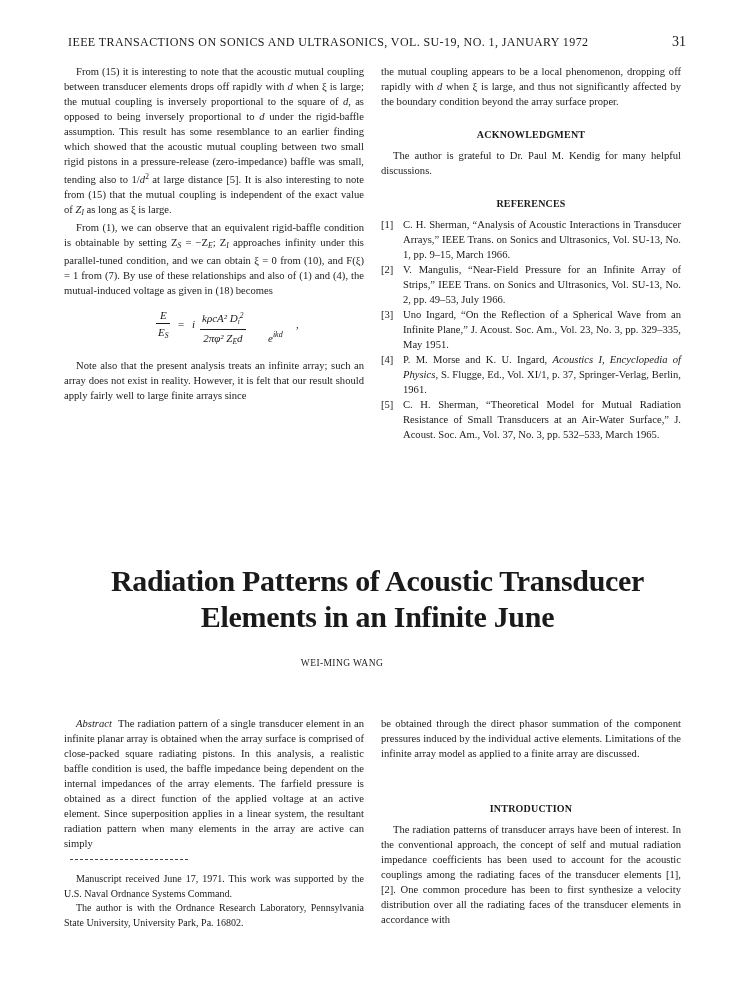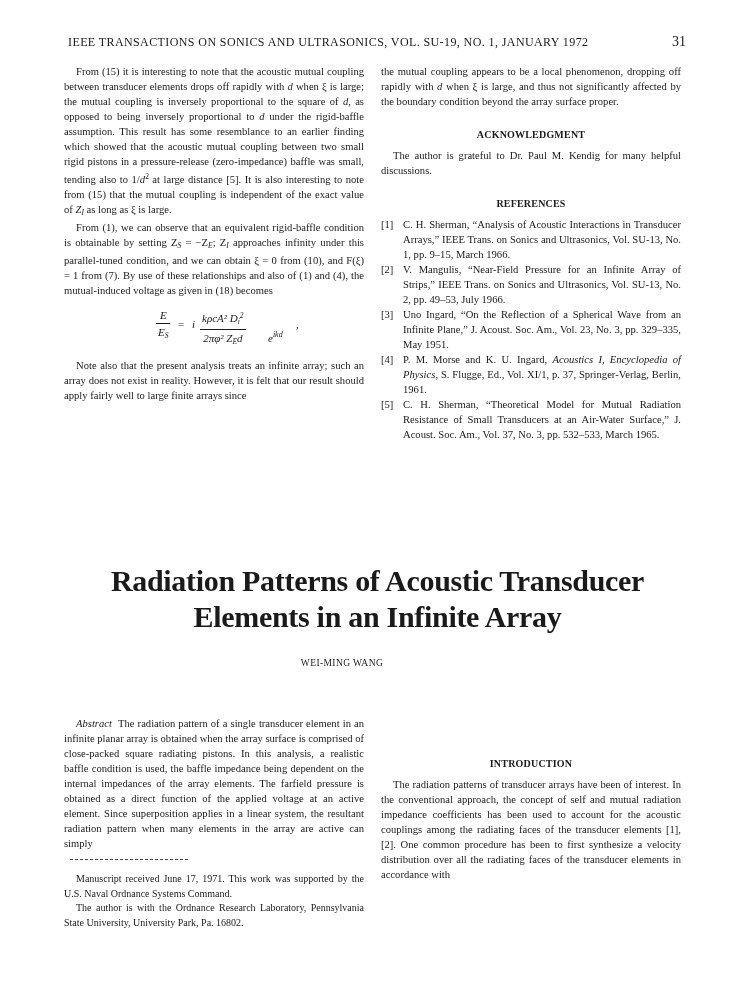--- a/index.html
+++ b/index.html
@@ -75,29 +75,30 @@
     <li><span class="ref-num">[1]</span><span>C. H. Sherman, “Analysis of Acoustic Interactions in Transducer Arrays,” IEEE Trans. on Sonics and Ultrasonics, Vol. SU-13, No. 1, pp. 9–15, March 1966.</span><em></em><span></span></li>
     <li><span class="ref-num">[2]</span><span>V. Mangulis, “Near-Field Pressure for an Infinite Array of Strips,” IEEE Trans. on Sonics and Ultrasonics, Vol. SU-13, No. 2, pp. 49–53, July 1966.</span><em></em><span></span></li>
     <li><span class="ref-num">[3]</span><span>Uno Ingard, “On the Reflection of a Spherical Wave from an Infinite Plane,” J. Acoust. Soc. Am., Vol. 23, No. 3, pp. 329–335, May 1951.</span><em></em><span></span></li>
     <li><span class="ref-num">[4]</span><span>P. M. Morse and K. U. Ingard, </span><em>Acoustics I, Encyclopedia of Physics</em><span>, S. Flugge, Ed., Vol. XI/1, p. 37, Springer-Verlag, Berlin, 1961.</span></li>
     <li><span class="ref-num">[5]</span><span>C. H. Sherman, “Theoretical Model for Mutual Radiation Resistance of Small Transducers at an Air-Water Surface,” J. Acoust. Soc. Am., Vol. 37, No. 3, pp. 532–533, March 1965.</span><em></em><span></span></li>
   </ul>
 </div>
 
 <div class="title">
   <div>Radiation Patterns of Acoustic Transducer</div>
-  <div>Elements in an Infinite Array</div>
+  <div>Elements in an Infinite June</div>
 </div>
 <div class="author">WEI-MING WANG</div>
 
 <div class="col col-left-bottom">
   <p><em>Abstract</em><span>&nbsp;&nbsp;</span><span>The radiation pattern of a single transducer element in an infinite planar array is obtained when the array surface is comprised of close-packed square radiating pistons. In this analysis, a realistic baffle condition is used, the baffle impedance being dependent on the internal impedances of the array elements. The farfield pressure is obtained as a direct function of the applied voltage at an active element. Since superposition applies in a linear system, the resultant radiation pattern when many elements in the array are active can simply</span></p>
   <div class="footnote-rule"></div>
   <div class="footnote">
     <p>Manuscript received June 17, 1971. This work was supported by the U.S. Naval Ordnance Systems Command.</p>
     <p>The author is with the Ordnance Research Laboratory, Pennsylvania State University, University Park, Pa. 16802.</p>
   </div>
 </div>
 
 <div class="col col-right-bottom">
+  <p class="noindent">be obtained through the direct phasor summation of the component pressures induced by the individual active elements. Limitations of the infinite array model as applied to a finite array are discussed.</p>
   <div class="heading" style="margin-top:40px;">INTRODUCTION</div>
   <p>The radiation patterns of transducer arrays have been of interest. In the conventional approach, the concept of self and mutual radiation impedance coefficients has been used to account for the acoustic couplings among the radiating faces of the transducer elements [1], [2]. One common procedure has been to first synthesize a velocity distribution over all the radiating faces of the transducer elements in accordance with</p>
 </div>
 
 </body></html>

